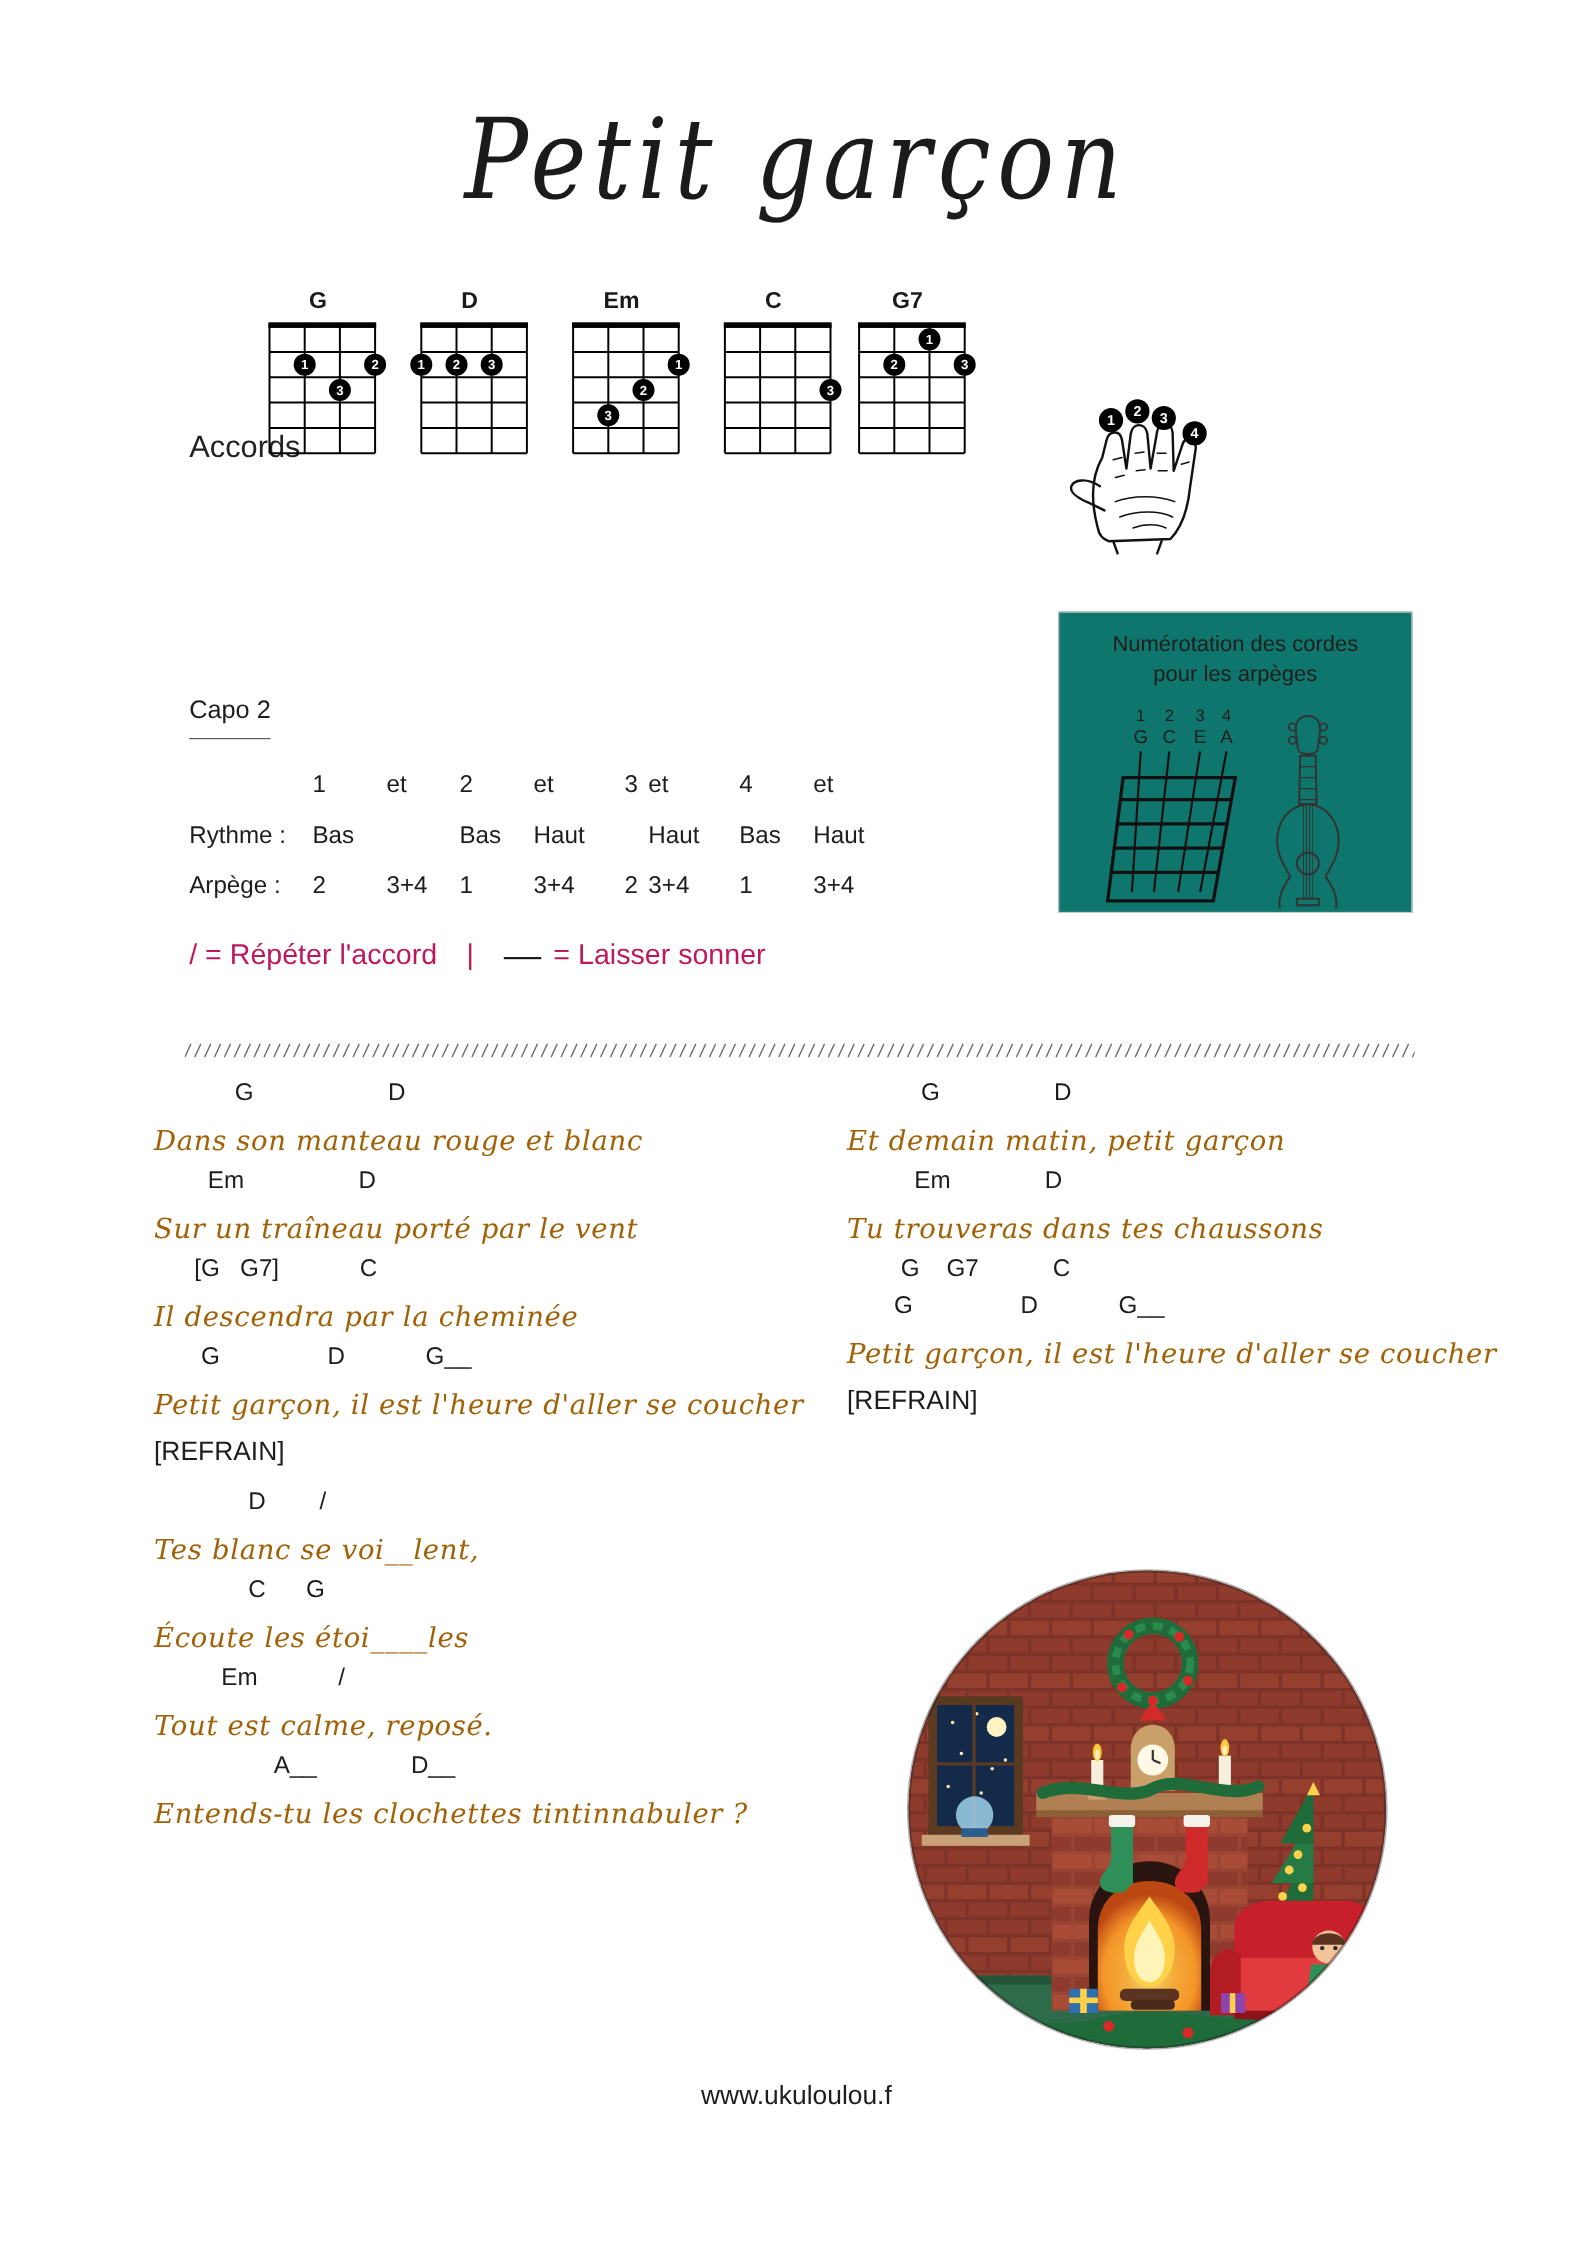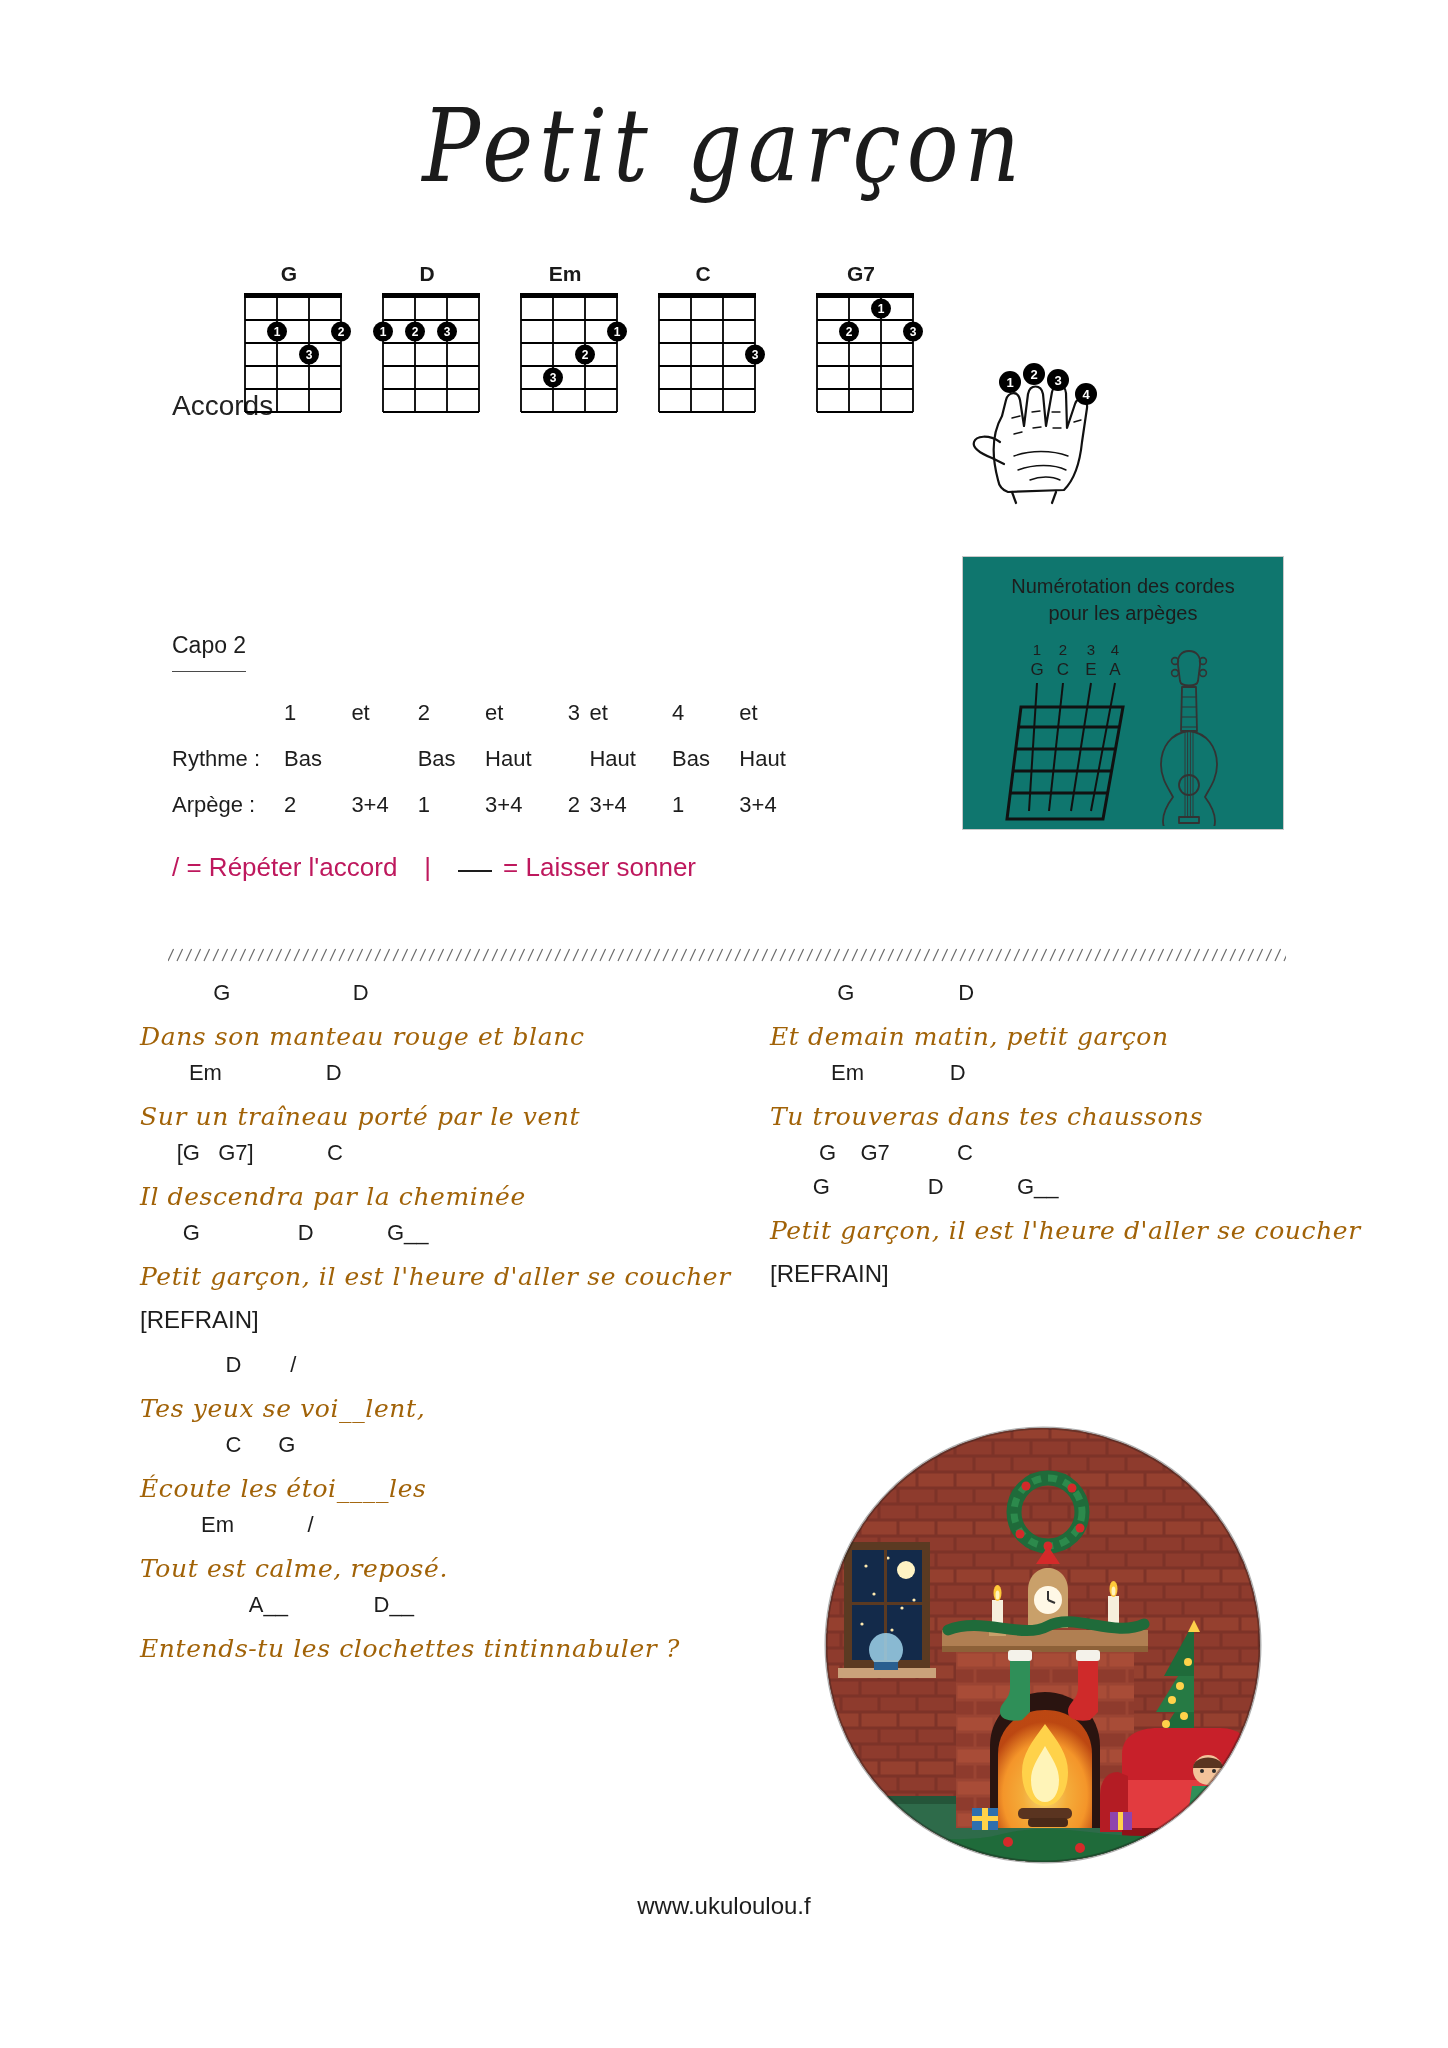--- a/index.html
+++ b/index.html
@@ -203,21 +203,21 @@
             <line x1="10" y1="121" x2="106" y2="121" stroke="#000" stroke-width="1.8"></line>
             <line x1="10" y1="4" x2="10" y2="121" stroke="#000" stroke-width="1.8"></line>
             <line x1="42" y1="4" x2="42" y2="121" stroke="#000" stroke-width="1.8"></line>
             <line x1="74" y1="4" x2="74" y2="121" stroke="#000" stroke-width="1.8"></line>
             <line x1="106" y1="4" x2="106" y2="121" stroke="#000" stroke-width="1.8"></line>
             <circle cx="106" cy="63.5" r="10" fill="#000"></circle>
             <text x="106" y="67.9" fill="#fff" font-size="12" font-weight="bold" text-anchor="middle" font-family="&quot;Liberation Sans&quot;, sans-serif">3</text>
           </svg>
         </div>
     </div>
-    <div class="chord" id="chord4" style="left:796px;">
+    <div class="chord" id="chord4" style="left:760px;">
       <div class="cname">G7</div>
       <div class="grid-wrap">
           <svg width="120" height="129" viewBox="0 0 120 129">
             <rect x="9" y="2" width="98" height="5" fill="#000"></rect>
             <line x1="10" y1="6" x2="106" y2="6" stroke="#000" stroke-width="1.8"></line>
             <line x1="10" y1="29" x2="106" y2="29" stroke="#000" stroke-width="1.8"></line>
             <line x1="10" y1="52" x2="106" y2="52" stroke="#000" stroke-width="1.8"></line>
             <line x1="10" y1="75" x2="106" y2="75" stroke="#000" stroke-width="1.8"></line>
             <line x1="10" y1="98" x2="106" y2="98" stroke="#000" stroke-width="1.8"></line>
             <line x1="10" y1="121" x2="106" y2="121" stroke="#000" stroke-width="1.8"></line>
@@ -371,21 +371,21 @@
         <div class="chordline">        Em                 D</div>
         <div class="lyricline">Sur un traîneau porté par le vent</div>
         <div class="chordline">      [G   G7]            C</div>
         <div class="lyricline">Il descendra par la cheminée</div>
         <div class="chordline">       G                D            G__</div>
         <div class="lyricline">Petit garçon, il est l'heure d'aller se coucher</div>
       </div>
       <div class="refrain">[REFRAIN]</div>
       <div class="verse">
         <div class="chordline">              D        /</div>
-        <div class="lyricline">Tes yeux se voi__lent,</div>
+        <div class="lyricline">Tes blanc se voi__lent,</div>
         <div class="chordline">              C      G</div>
         <div class="lyricline">Écoute les étoi____les</div>
         <div class="chordline">          Em            /</div>
         <div class="lyricline">Tout est calme, reposé.</div>
         <div class="chordline">                  A__              D__</div>
         <div class="lyricline">Entends-tu les clochettes tintinnabuler ?</div>
       </div>
     </div>
 
     <div class="col right">

